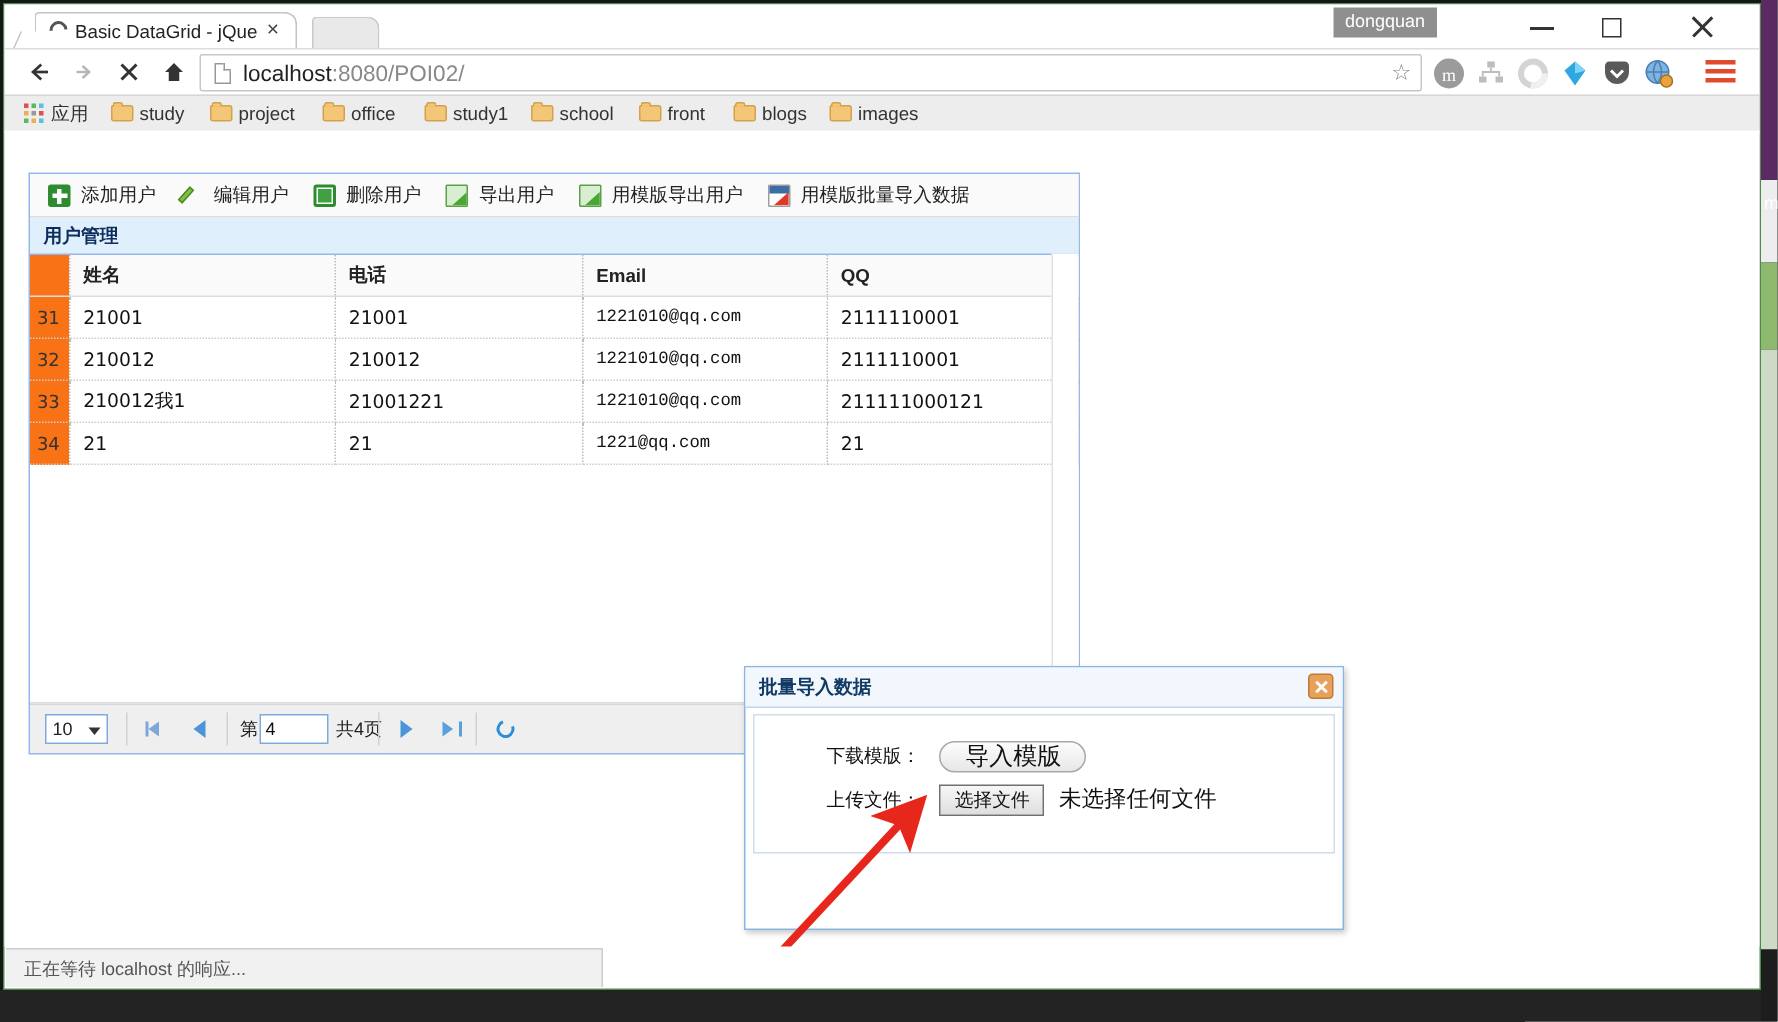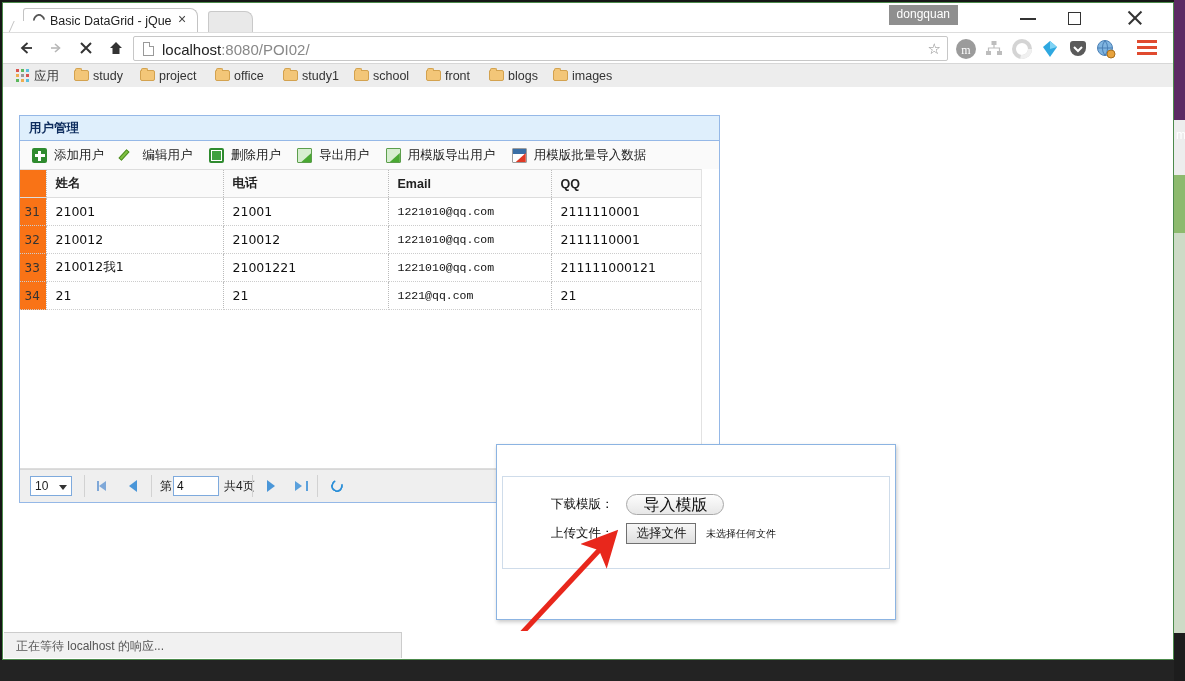--- a/index.html
+++ b/index.html
@@ -191,21 +191,21 @@
   .dlg-row{position:absolute;left:48px;height:22px;line-height:22px;font-size:12.5px;color:#111;}
   #row-tpl{top:16px;}
   #row-file{top:45px;}
   .dlg-label{display:inline-block;width:72px;}
   #btn-import-tpl{display:inline-block;height:21px;line-height:19px;padding:0 16px;
     background:linear-gradient(#fdfdfd,#e7e7e7);border:1px solid #a8a8a8;border-radius:11px;
     font-size:16px;color:#111;cursor:pointer;box-sizing:border-box;vertical-align:middle;}
   #btn-choose-file{display:inline-block;height:21px;line-height:19px;padding:0 9px;
     background:linear-gradient(#f7f7f7,#dedede);border:1px solid #707070;
     font-size:12.5px;color:#111;cursor:pointer;box-sizing:border-box;vertical-align:middle;}
-  #file-name{font-size:10px;color:#111;margin-left:6px;}
+  #file-name{font-size:15px;color:#111;margin-left:6px;}
   #dlg-footer{position:absolute;left:5px;right:5px;top:126px;height:44px;
     background:#f3f3f3;border:1px solid #dcdcdc;border-top:1px solid #dcdcdc;box-sizing:border-box;}
   .dbtn{position:absolute;top:10px;height:23px;line-height:21px;
     background:linear-gradient(#fdfdfd,#e4e4e4);border:1px solid #a6a6a6;border-radius:12px;
     font-size:12.5px;color:#111;cursor:pointer;box-sizing:border-box;padding-left:26px;padding-right:13px;}
   #btn-upload{right:103px;}
   #btn-cancel{right:12px;}
   .ck{position:absolute;left:9px;top:6px;width:12px;height:10px;}
   .ck:before,.ck:after{content:"";position:absolute;background:#2eab2e;}
   .ck:before{left:0;top:5px;width:6px;height:3px;transform:rotate(45deg);}
@@ -353,22 +353,20 @@
     <div class="bm" style="left:280px"><span class="folder"></span><span>study1</span></div>
     <div class="bm" style="left:351px"><span class="folder"></span><span>school</span></div>
     <div class="bm" style="left:423px"><span class="folder"></span><span>front</span></div>
     <div class="bm" style="left:486px"><span class="folder"></span><span>blogs</span></div>
     <div class="bm" style="left:550px"><span class="folder"></span><span>images</span></div>
   </div>
 
   <div id="viewport">
 
     <div id="grid-panel">
-      <div id="grid-header">用户管理</div>
-
       <div id="grid-toolbar">
         <span class="tbtn">
           <span class="ic ic-add"></span>
           <span>添加用户</span>
         </span>
         <span class="tbtn">
           <span class="ic ic-edit">
               <b></b>
             </span>
           <span>编辑用户</span>
@@ -383,20 +381,22 @@
         </span>
         <span class="tbtn">
           <span class="ic ic-xls"></span>
           <span>用模版导出用户</span>
         </span>
         <span class="tbtn">
           <span class="ic ic-xlsr"></span>
           <span>用模版批量导入数据</span>
         </span>
       </div>
+
+      <div id="grid-header">用户管理</div>
 
       <table id="grid-table">
         <colgroup>
             <col style="width:26px">
             <col style="width:177px">
             <col style="width:165px">
             <col style="width:163px">
             <col>
           </colgroup>
         <thead>
@@ -468,20 +468,27 @@
             <b></b>
           </div>
         <div class="pgsep" style="left:297px"></div>
         <div class="pgbtn pg-refresh" style="left:307px">
             <span class="ring"></span>
           </div>
       </div>
     </div>
 
     <div id="dialog">
+      <div id="dlg-header">
+        <span id="dlg-title">批量导入数据</span>
+        <div id="dlg-close">
+            <i class="a"></i>
+            <i class="b"></i>
+          </div>
+      </div>
       <div id="dlg-body">
         <div class="dlg-row" id="row-tpl">
           <span class="dlg-label">下载模版：</span>
           <span id="btn-import-tpl">导入模版</span>
         </div>
         <div class="dlg-row" id="row-file">
           <span class="dlg-label">上传文件：</span>
           <span id="btn-choose-file">选择文件</span>
           <span id="file-name">未选择任何文件</span>
         </div>

